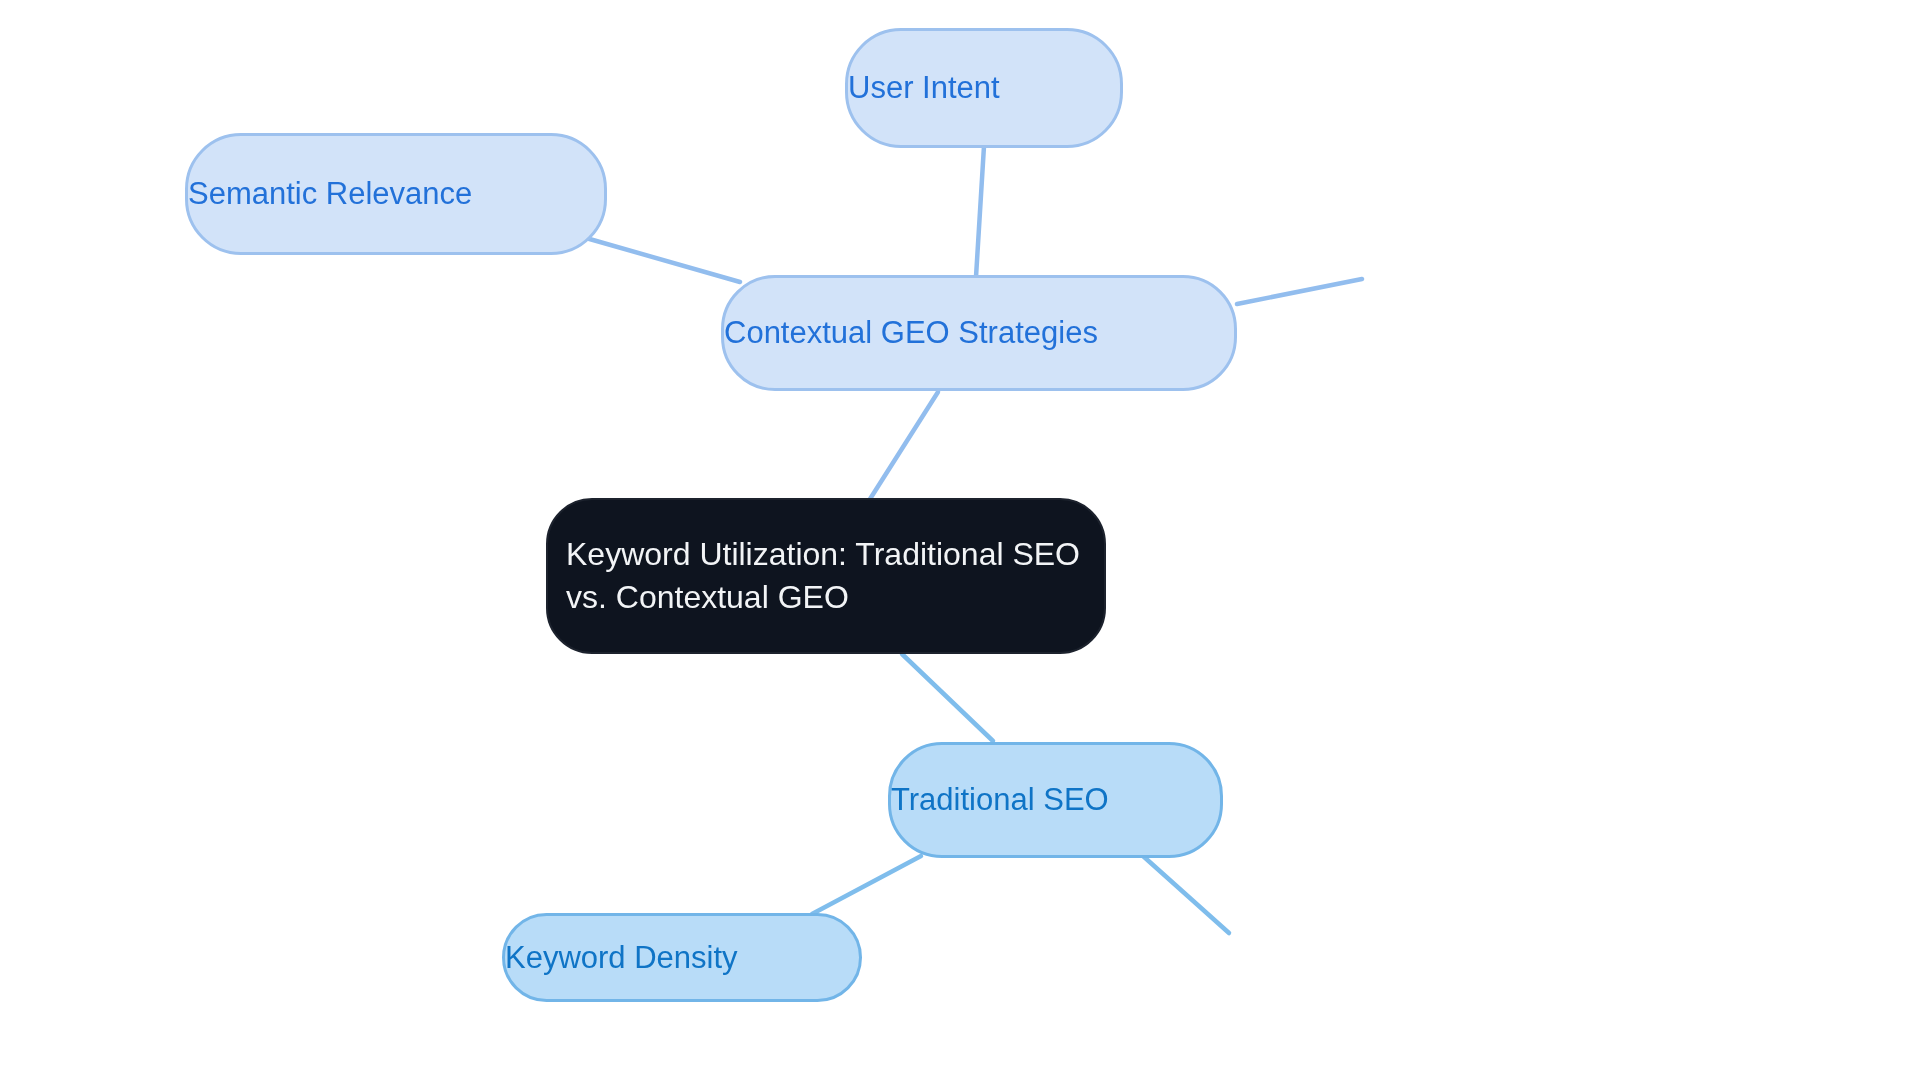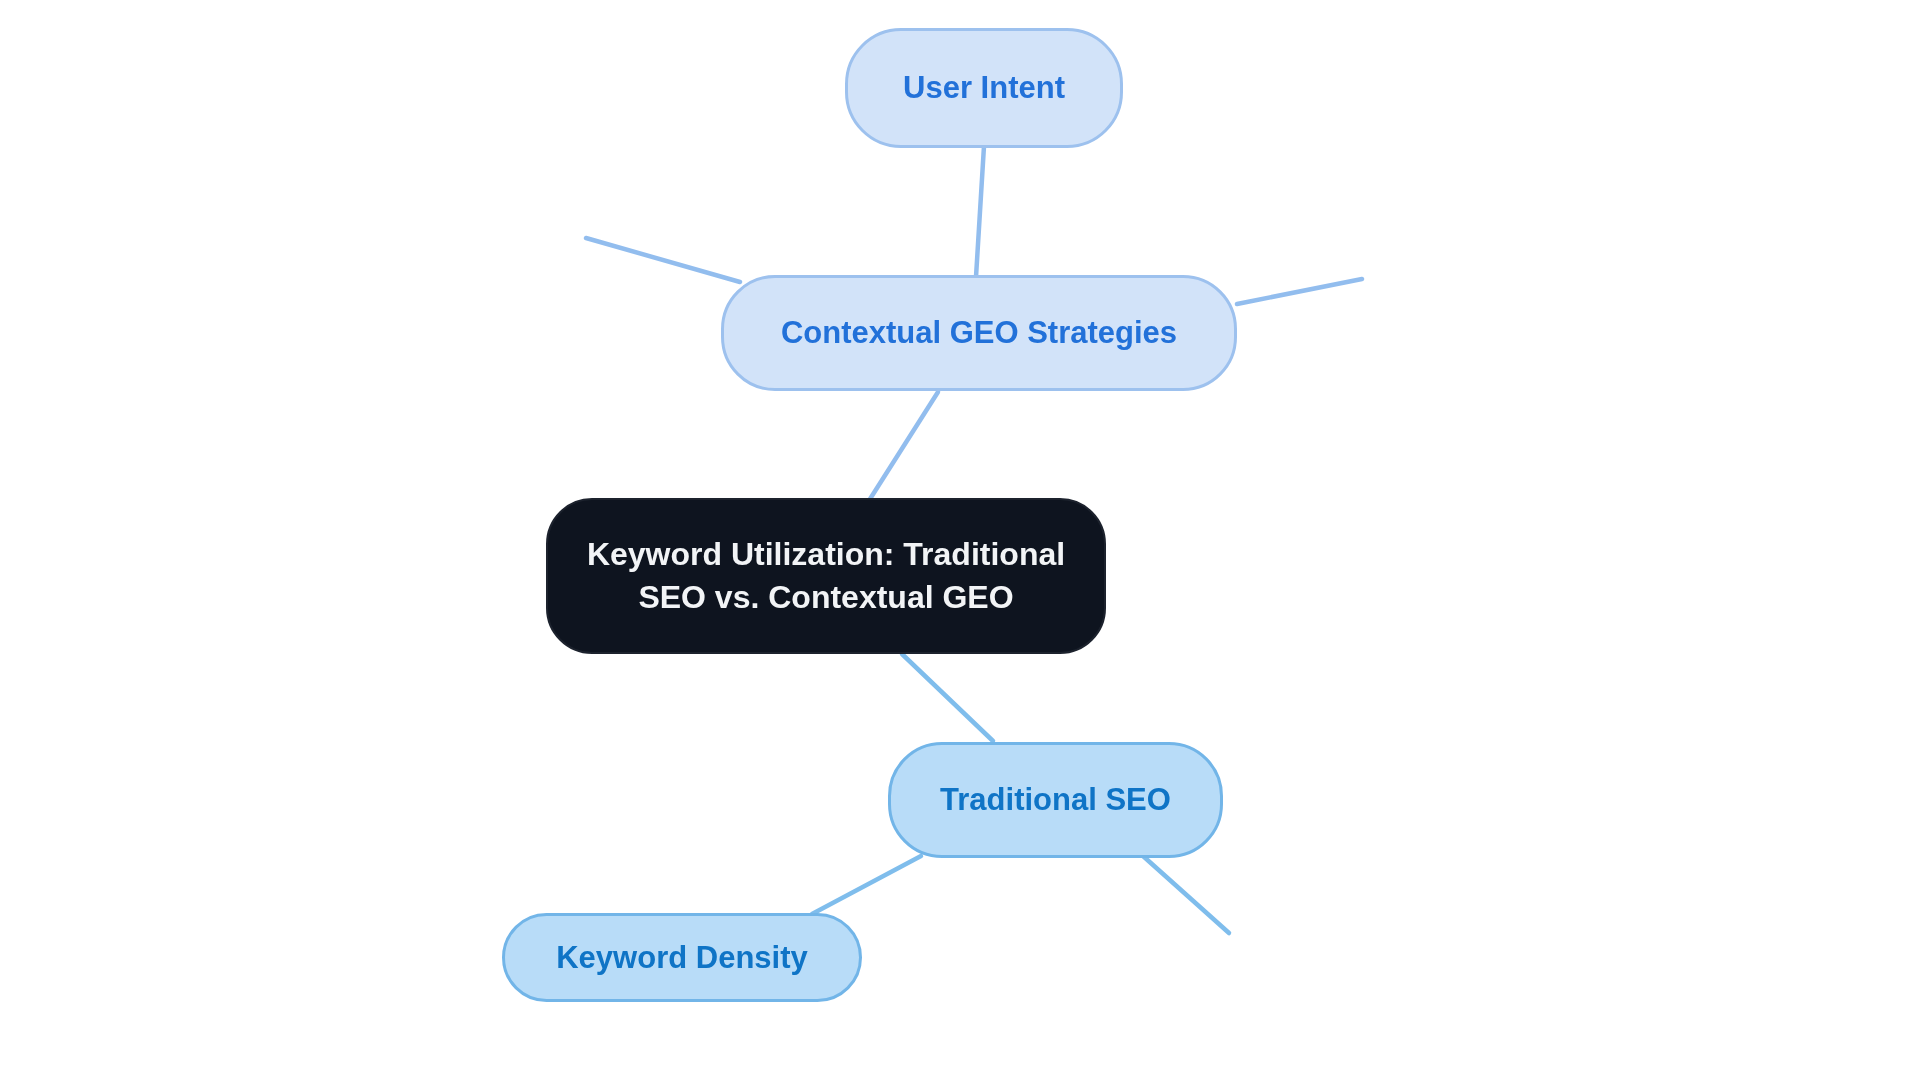--- a/index.html
+++ b/index.html
@@ -35,24 +35,23 @@
     width:1920px;height:1083px;
     pointer-events:none;
   }
   .edge-b1{stroke:var(--branch1-line);stroke-width:4.5;stroke-linecap:round;}
   .edge-b2{stroke:var(--branch2-line);stroke-width:4.5;stroke-linecap:round;}
   .node{
     position:absolute;
     display:flex;
     align-items:center;
     justify-content:center;
-    text-align:center;
+    text-align:left;
     box-sizing:border-box;
     cursor:pointer;
-    font-weight:bold;
   }
   .node .label{
     display:block;
     width:100%;
     pointer-events:none;
   }
   .node-b1{
     background:var(--branch1-fill);
     border:3px solid var(--branch1-border);
     color:var(--branch1-text);
@@ -97,20 +96,23 @@
     <line class="edge-b1" x1="938" y1="392" x2="870" y2="499"></line>
     <line class="edge-b2" x1="902" y1="654" x2="993" y2="741"></line>
     <line class="edge-b2" x1="921" y1="856" x2="812" y2="914"></line>
     <line class="edge-b2" x1="1143" y1="856" x2="1229" y2="933"></line>
   </svg>
 
   <div id="n-user-intent" class="node node-b1">
     <span class="label">User Intent</span>
   </div>
 
+  <div id="n-semantic" class="node node-b1">
+    <span class="label">Semantic Relevance</span>
+  </div>
 
 
   <div id="n-contextual" class="node node-b1">
     <span class="label">Contextual GEO Strategies</span>
   </div>
 
   <div id="n-central" class="node node-root">
     <span class="label">Keyword Utilization: Traditional SEO vs. Contextual GEO</span>
   </div>
 

